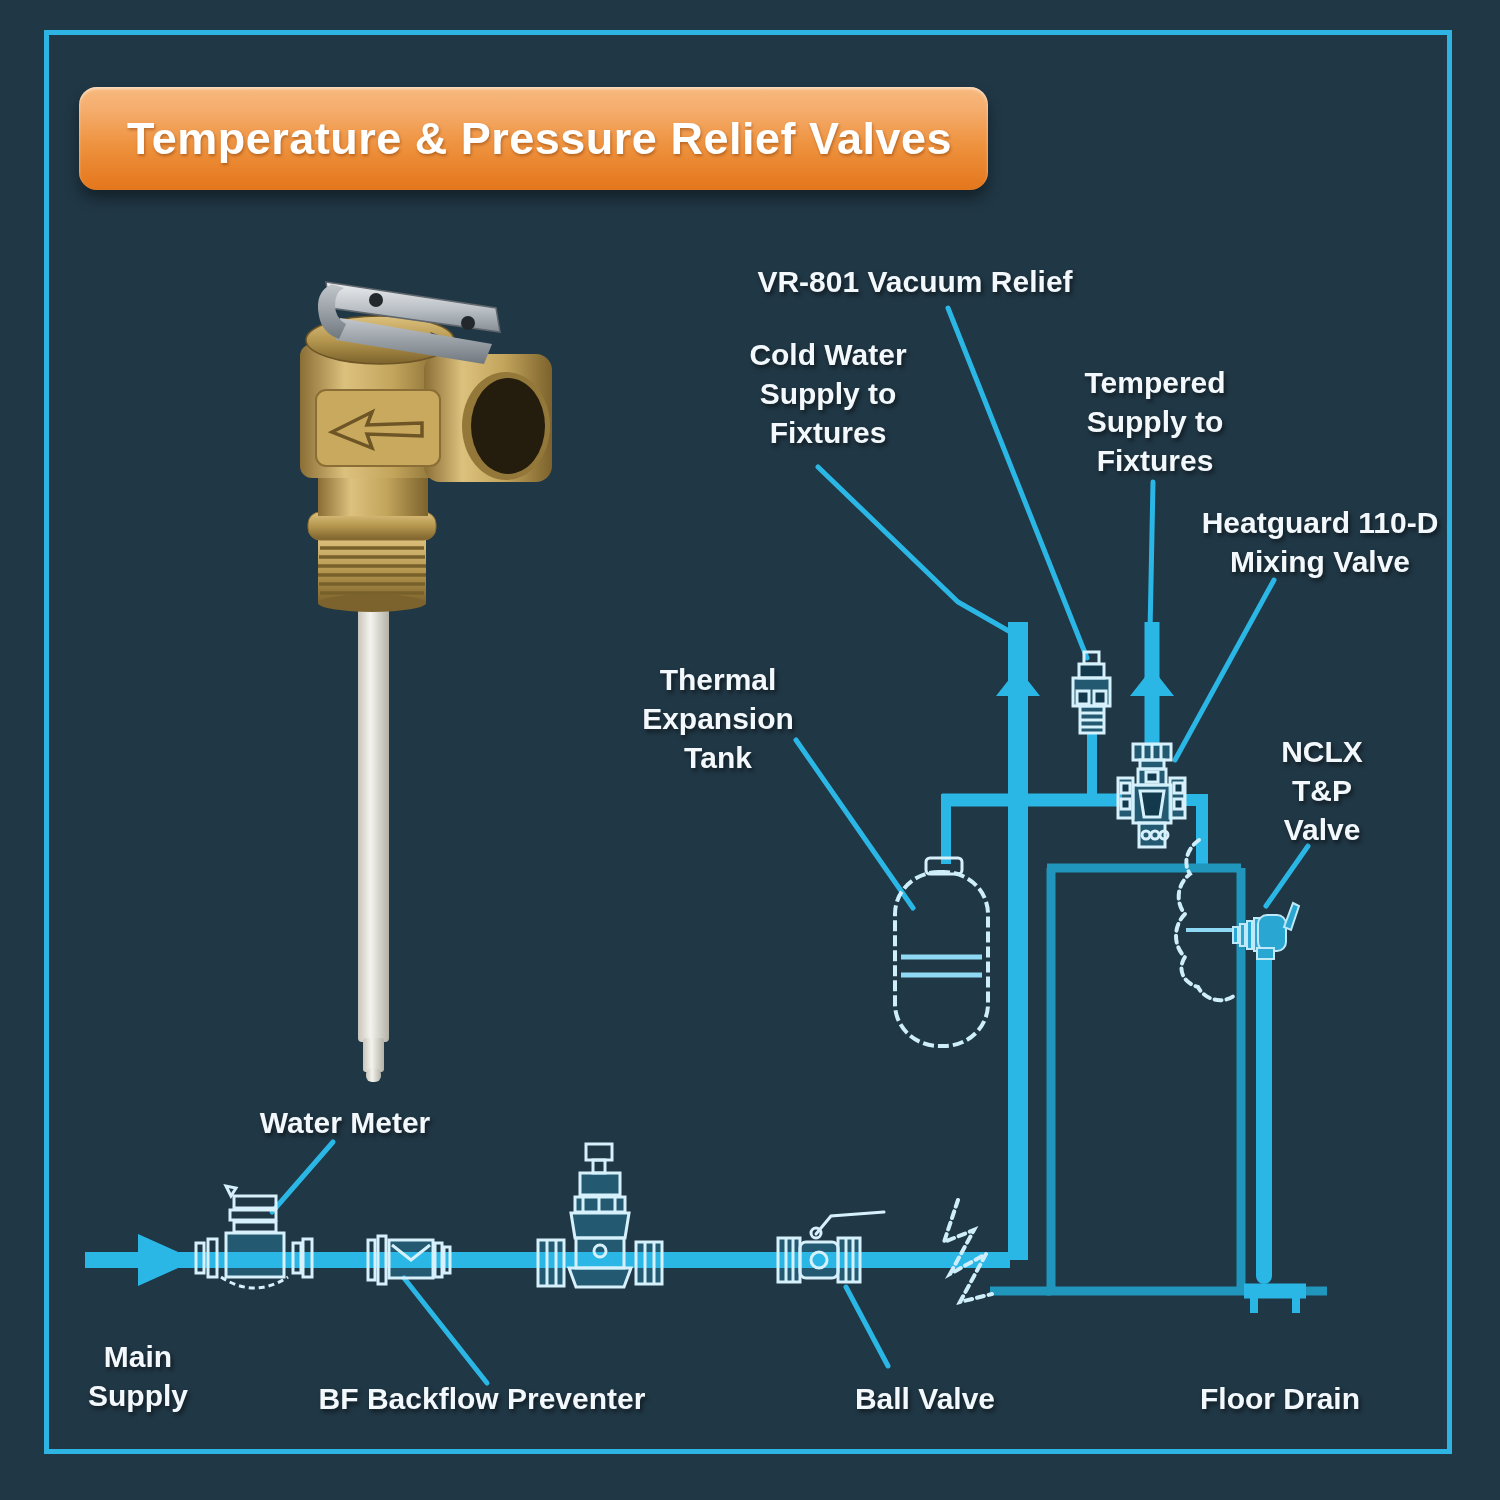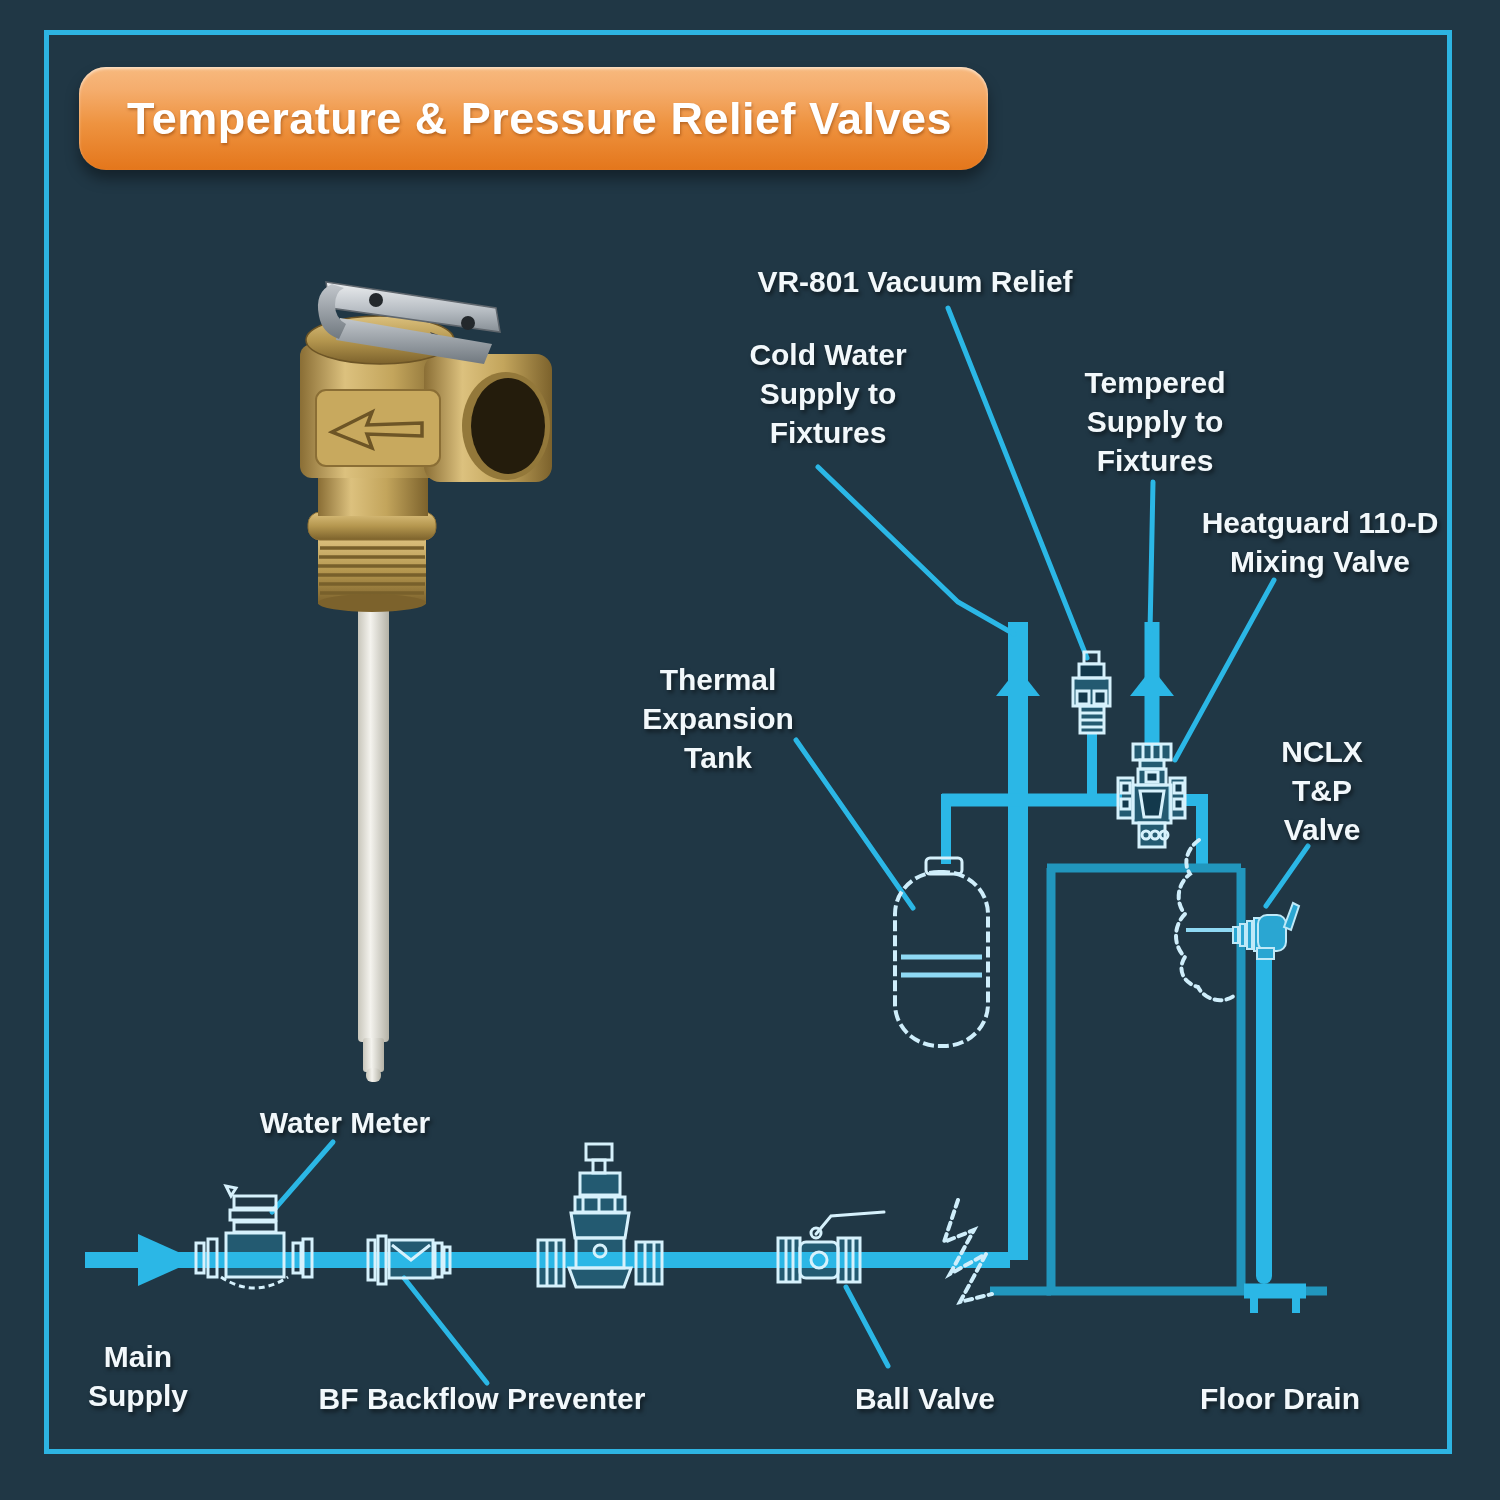--- a/index.html
+++ b/index.html
@@ -4,21 +4,21 @@
 <style>
   :root{
     --bg:#203745; --frame:#2db4e2; --pipe:#2bb7e6; --pipe-muted:#2196bd;
     --outline:#d6f1fc; --label:#f2f8fb; --banner-top:#f5ad6d; --banner-bottom:#e4761b;
   }
   html,body{margin:0;padding:0;background:var(--bg);}
   .stage{position:relative;width:1500px;height:1500px;background:var(--bg);overflow:hidden;
          font-family:"Liberation Sans",sans-serif;}
   .frame{position:absolute;left:44px;top:30px;width:1408px;height:1424px;
          border:5px solid var(--frame);box-sizing:border-box;}
-  .banner{position:absolute;left:79px;top:67px;width:909px;height:103px;border-radius:27px;
+  .banner{position:absolute;left:79px;top:87px;width:909px;height:103px;border-radius:18px;
           background:linear-gradient(180deg,#f7b97e 0%,var(--banner-top) 22%,#ee9340 55%,var(--banner-bottom) 100%);
           box-shadow:0 9px 14px rgba(0,0,0,.38), inset 0 2px 3px rgba(255,255,255,.55);
           display:flex;align-items:center;}
   .banner h1{margin:0 0 0 48px;font-size:45px;font-weight:bold;color:#ffffff;letter-spacing:.5px;
              text-shadow:1px 2px 3px rgba(120,50,0,.45);}
   svg{position:absolute;left:0;top:0;}
   .pipe{stroke:var(--pipe);fill:none;}
   .pipem{stroke:var(--pipe-muted);fill:none;}
   .lead{stroke:var(--pipe);fill:none;stroke-width:5;stroke-linecap:round;}
   .o{stroke:var(--outline);fill:none;stroke-width:3;}

